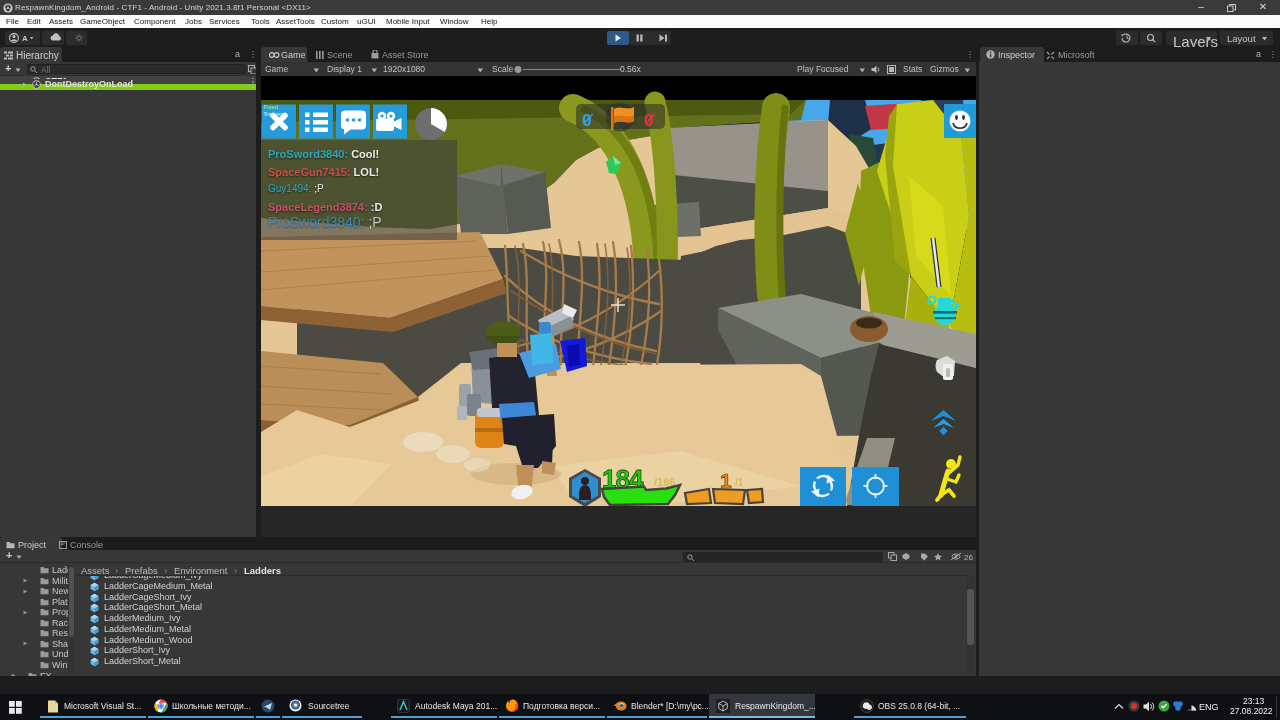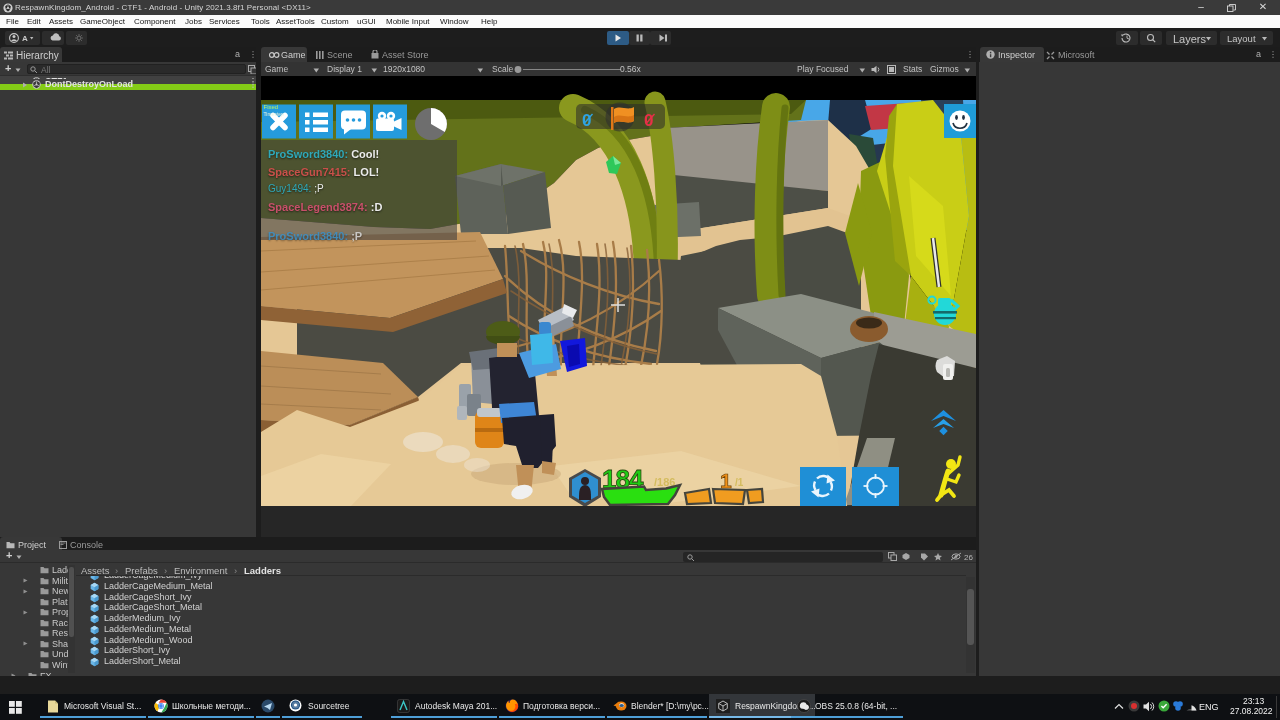--- a/index.html
+++ b/index.html
@@ -136,21 +136,21 @@
     <div class="tbtn" style="left:1140px;width:22px"></div>
     <div class="tbtn" style="left:1166px;width:51px"></div>
     <div class="tbtn" style="left:1220px;width:53px"></div>
     <svg class="abs" style="left:1120px;top:4px" width="40" height="12" viewBox="0 0 40 12">
       <path d="M3.2 3.2 A4 4 0 1 1 2 6" fill="none" stroke="#bdbdbd" stroke-width="1.1"></path>
         <path d="M1 2.4 l2.6 0.2 l-1.5 2.2 z" fill="#bdbdbd"></path>
         <path d="M7 3.5 L7 6.2 L9 7" stroke="#bdbdbd" stroke-width="0.9" fill="none"></path>
       <circle cx="30.5" cy="5.5" r="3" fill="none" stroke="#bdbdbd" stroke-width="1.1"></circle>
         <path d="M32.7 7.7 L35.2 10.2" stroke="#bdbdbd" stroke-width="1.2"></path>
     </svg>
-    <span class="abs" style="left:1173px;top:4.5px;color:#c6c6c6;font-size:11px">Layers</span>
+    <span class="abs" style="left:1173px;top:4.5px;color:#c6c6c6;font-size:15px">Layers</span>
     <svg class="abs" style="left:1205px;top:8px" width="8" height="6">
         <path d="M1 1 l5 0 l-2.5 3.5 z" fill="#b8b8b8"></path>
       </svg>
     <span class="abs" style="left:1227px;top:4.5px;color:#c6c6c6;font-size:9.5px">Layout</span>
     <svg class="abs" style="left:1261px;top:8px" width="8" height="6">
         <path d="M1 1 l5 0 l-2.5 3.5 z" fill="#b8b8b8"></path>
       </svg>
   </div>
 
   <div id="hier" class="abs">
@@ -555,21 +555,21 @@
     </div>
     <div class="abs" style="left:7px;top:90px;font-size:11px;font-weight:bold;white-space:nowrap;text-shadow:0 1px 2px rgba(0,0,0,0.6)">
       <span style="color:#c8504a">SpaceGun7415:</span> <span style="color:#ececec">LOL!</span>
     </div>
     <div class="abs" style="left:7px;top:107px;font-size:10px;font-weight:normal;white-space:nowrap;text-shadow:0 1px 2px rgba(0,0,0,0.6)">
       <span style="color:#2fa8b8">Guy1494:</span> <span style="color:#ececec">;P</span>
     </div>
     <div class="abs" style="left:7px;top:125px;font-size:11px;font-weight:bold;white-space:nowrap;text-shadow:0 1px 2px rgba(0,0,0,0.6)">
       <span style="color:#c8506a">SpaceLegend3874:</span> <span style="color:#ececec">:D</span>
     </div>
-    <div class="abs" style="left:7px;top:154px;font-size:11px;font-weight:bold;white-space:nowrap;text-shadow:0 1px 2px rgba(0,0,0,0.5);opacity:0.85">
+    <div class="abs" style="left:7px;top:138px;font-size:14px;font-weight:normal;white-space:nowrap;text-shadow:0 1px 2px rgba(0,0,0,0.5);opacity:0.85">
       <span style="color:#3a90c8">ProSword3840:</span> <span style="color:#d8d8d8">;P</span>
     </div>
     </div>
 
     <div class="abs" style="left:0;top:459px;width:715px;height:31px;background:#262626"></div>
   </div>
   <div class="abs" style="left:976px;top:47px;width:3px;height:629px;background:#1d1d1d"></div>
 
   <div id="insp" class="abs">
     <div class="tabbar abs" style="left:0;top:0;width:301px"></div>
@@ -859,21 +859,21 @@
           <rect x="0" y="0" width="14" height="14" fill="#1e1e1e"></rect>
           <g fill="none" stroke="#c8c8c8" stroke-width="0.9">
             <path d="M7 2 L11.3 4.5 V9.5 L7 12 L2.7 9.5 V4.5 Z"></path>
             <path d="M2.7 4.5 L7 7 L11.3 4.5 M7 7 V12"></path>
           </g>
         </svg>
       <span class="lbl" style="left:26px">RespawnKingdom_...</span>
       <div class="uline" style="left:0;width:106px;background:#76b9e8"></div>
     </div>
 
-    <div class="tbitem" style="left:791px;width:112px">
+    <div class="tbitem" style="left:854px;width:112px">
       <svg class="abs" style="left:6px;top:5px" width="14" height="14" viewBox="0 0 14 14">
           <circle cx="7" cy="7" r="6.5" fill="#1a1a1a" stroke="#4a4a4a" stroke-width="0.8"></circle>
           <path d="M4 9.5 a3.6 3.6 0 0 1 2.3 -6.3 a3.2 3.2 0 0 1 3.3 2.3 a2.7 2.7 0 1 1 -2.4 4.4 z" fill="#e8e8e8"></path>
         </svg>
       <span class="lbl" style="left:24px">OBS 25.0.8 (64-bit, ...</span>
       <div class="uline" style="left:0;width:112px"></div>
     </div>
 
     <svg class="abs" style="left:1114px;top:9px" width="10" height="7" viewBox="0 0 10 7">
         <path d="M1 5.5 L5 1.5 L9 5.5" fill="none" stroke="#e0e0e0" stroke-width="1.2"></path>

